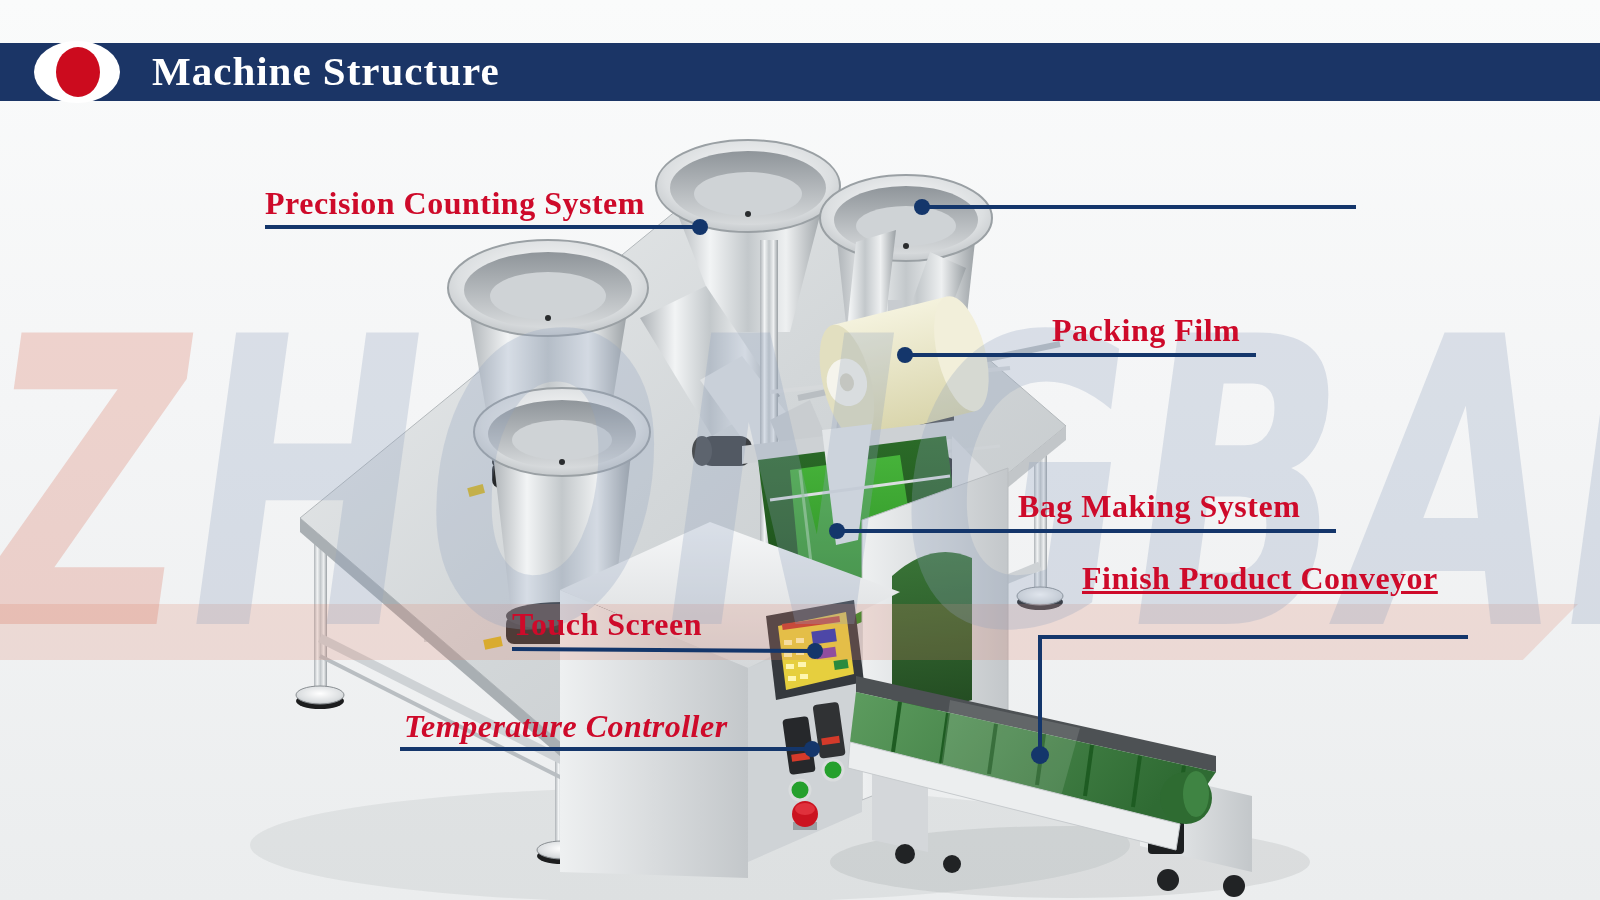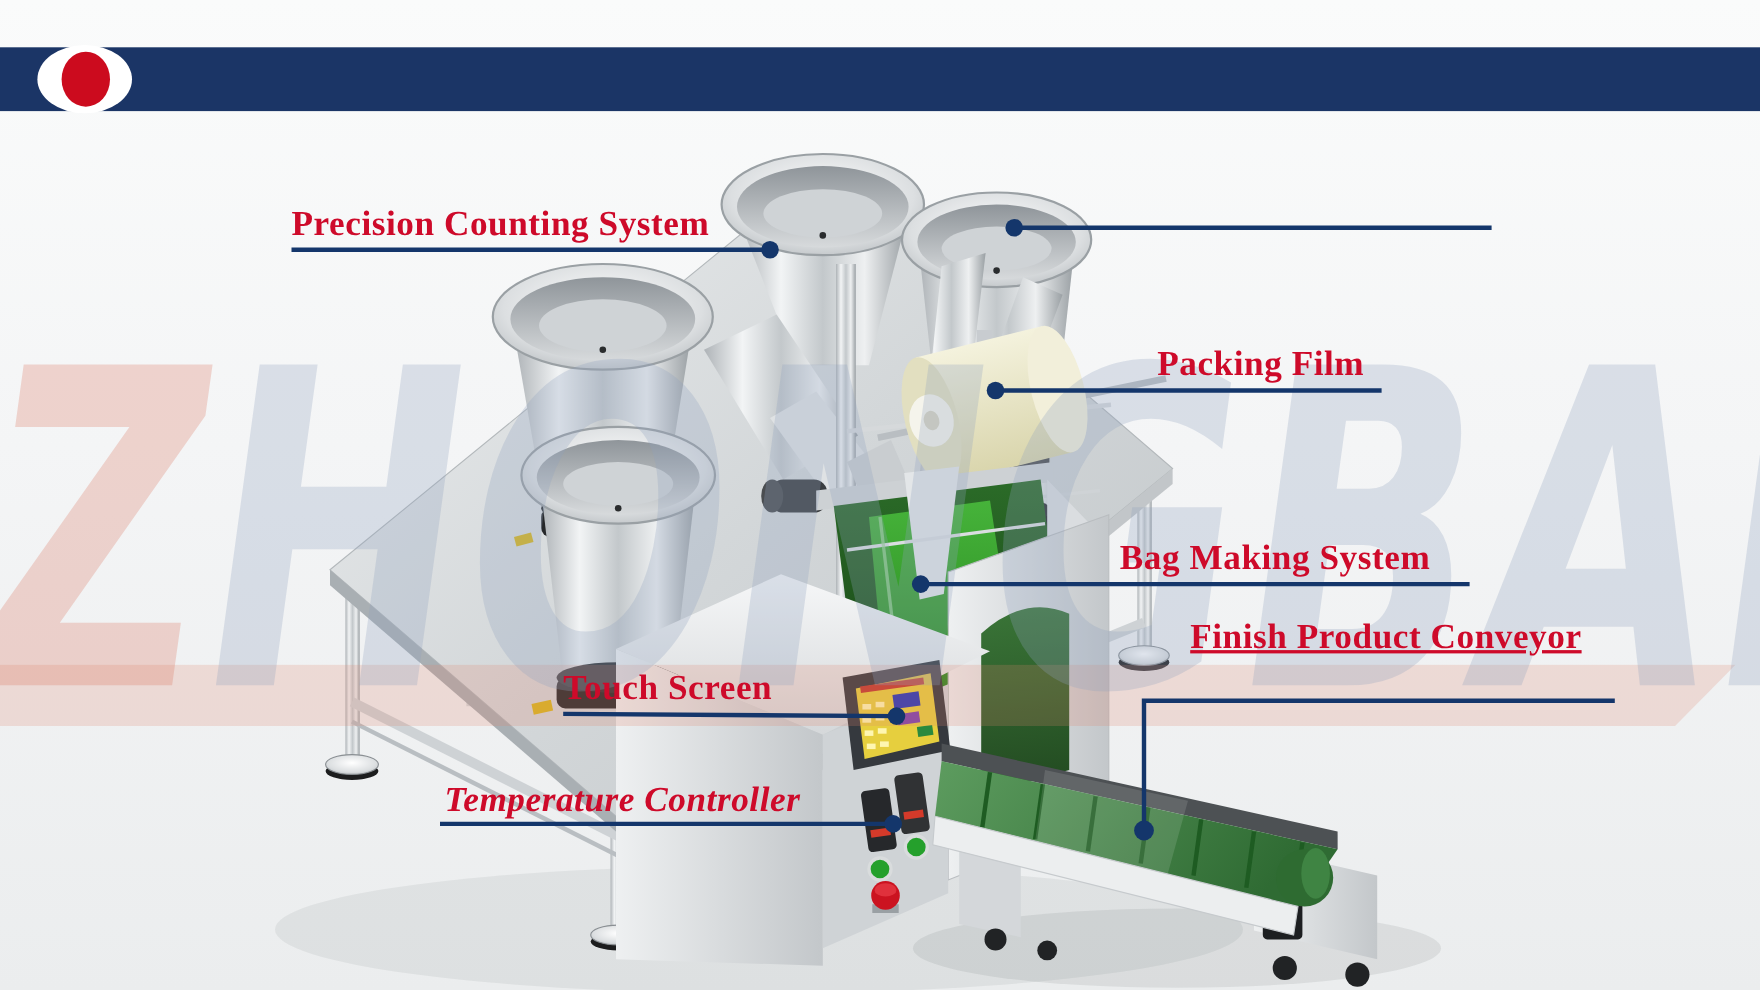--- a/index.html
+++ b/index.html
@@ -278,20 +278,21 @@
 
   <div class="wm-layer">
     <div class="wm-band"></div>
     <div class="wm-text"><span class="wm-z">Z</span><span class="wm-rest">HONGBAI</span></div>
   </div>
 
   <div class="header-band">
     <div class="bullet-white">
       <div class="bullet-red"></div>
     </div>
+    <div class="page-title">Machine Structure</div>
   </div>
 
   <svg class="leader-svg" viewBox="0 0 1600 900">
     <g stroke="#14366b" stroke-width="4" fill="#14366b">
       <g>
         <line x1="265" y1="227" x2="700" y2="227"></line>
           <circle cx="700" cy="227" r="8" stroke="none"></circle>
       </g>
       <g>
         <line x1="922" y1="207" x2="1356" y2="207"></line>

